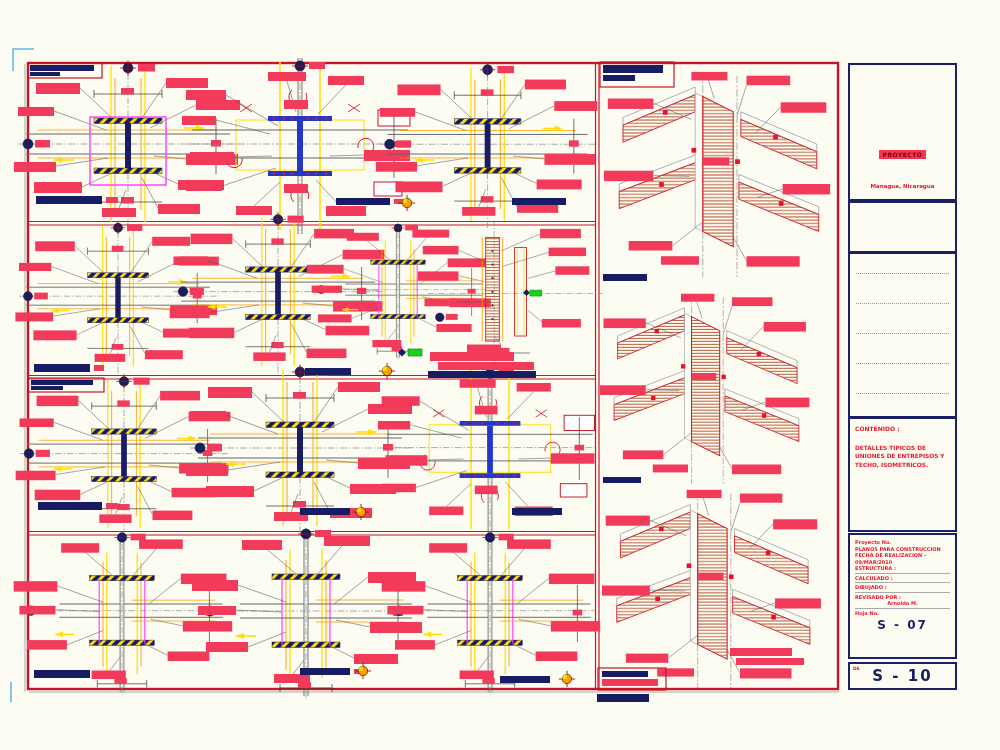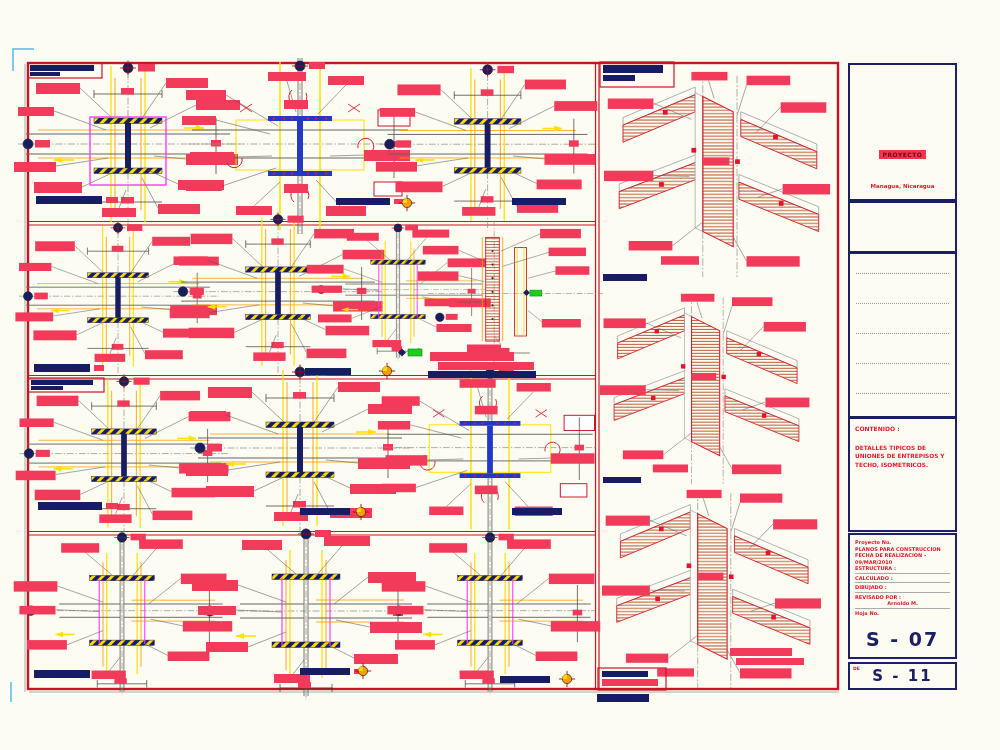--- a/index.html
+++ b/index.html
@@ -19,21 +19,21 @@
   .sig-line{margin:0 6px;border-top:1px dotted #999;height:0;}
   .tb3 .sig-line:first-child{margin-top:19px;}
   .tb3 .sig-line + .sig-line{margin-top:29px;}
   .tb4{top:417px;height:115px;padding:6px 5px;color:#E8192C;font-weight:bold;}
   .tb4 .lab{font-size:6px;margin-bottom:12px;}
   .tb4 .txt{font-size:5.8px;line-height:1.45;}
   .tb5{top:533px;height:126px;padding:4px 5px 2px 5px;color:#E8192C;font-weight:bold;}
   .tb5 .r{font-size:5px;line-height:1.3;}
   .tb5 .u{border-bottom:1px solid #AAA;padding-bottom:1px;margin-bottom:1px;}
   .tb5 .name{text-align:center;font-size:5px;}
-  .sheetno{color:#1B2064;font-size:19px;font-weight:bold;text-align:center;letter-spacing:2px;margin-top:12px;}
+  .sheetno{color:#1B2064;font-size:12px;font-weight:bold;text-align:center;letter-spacing:2px;margin-top:2px;}
   .tb6{top:662px;height:28px;}
   .tb6 .de{position:absolute;left:3px;top:2px;color:#E8192C;font-size:4.5px;font-weight:bold;}
   .sheetno2{color:#1B2064;font-size:15px;font-weight:bold;text-align:center;letter-spacing:2px;margin-top:3px;}
 </style>
 </head>
 <body>
 
 <svg width="1000" height="750" viewBox="0 0 1000 750">
   <defs>
     <pattern id="hz" width="7" height="7" patternUnits="userSpaceOnUse" patternTransform="rotate(45)">
@@ -498,14 +498,14 @@
   <div class="r u">CALCULADO :</div>
   <div class="r u">DIBUJADO :</div>
   <div class="r">REVISADO POR :</div>
   <div class="r name u">Arnoldo M.</div>
   <div class="r">Hoja No.</div>
   <div class="sheetno">S - 07</div>
 </div>
 
 <div class="tb tb6">
   <span class="de">DE</span>
-  <div class="sheetno2">S - 11</div>
+  <div class="sheetno2">S - 10</div>
 </div>
 
 </body></html>

